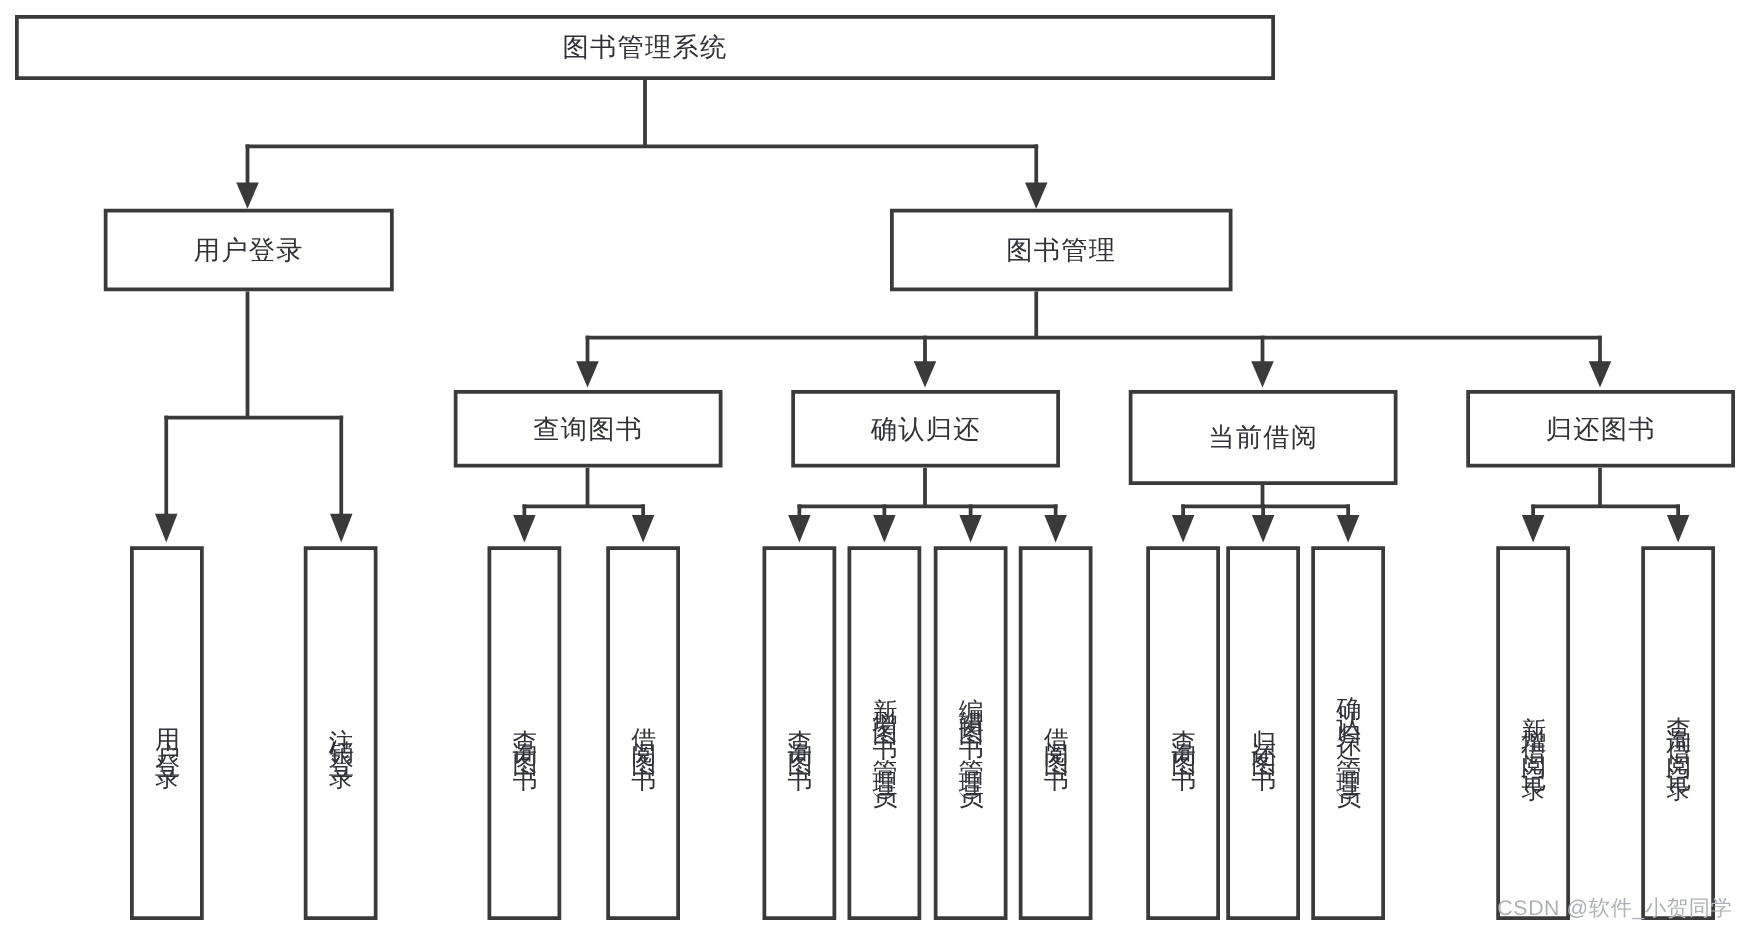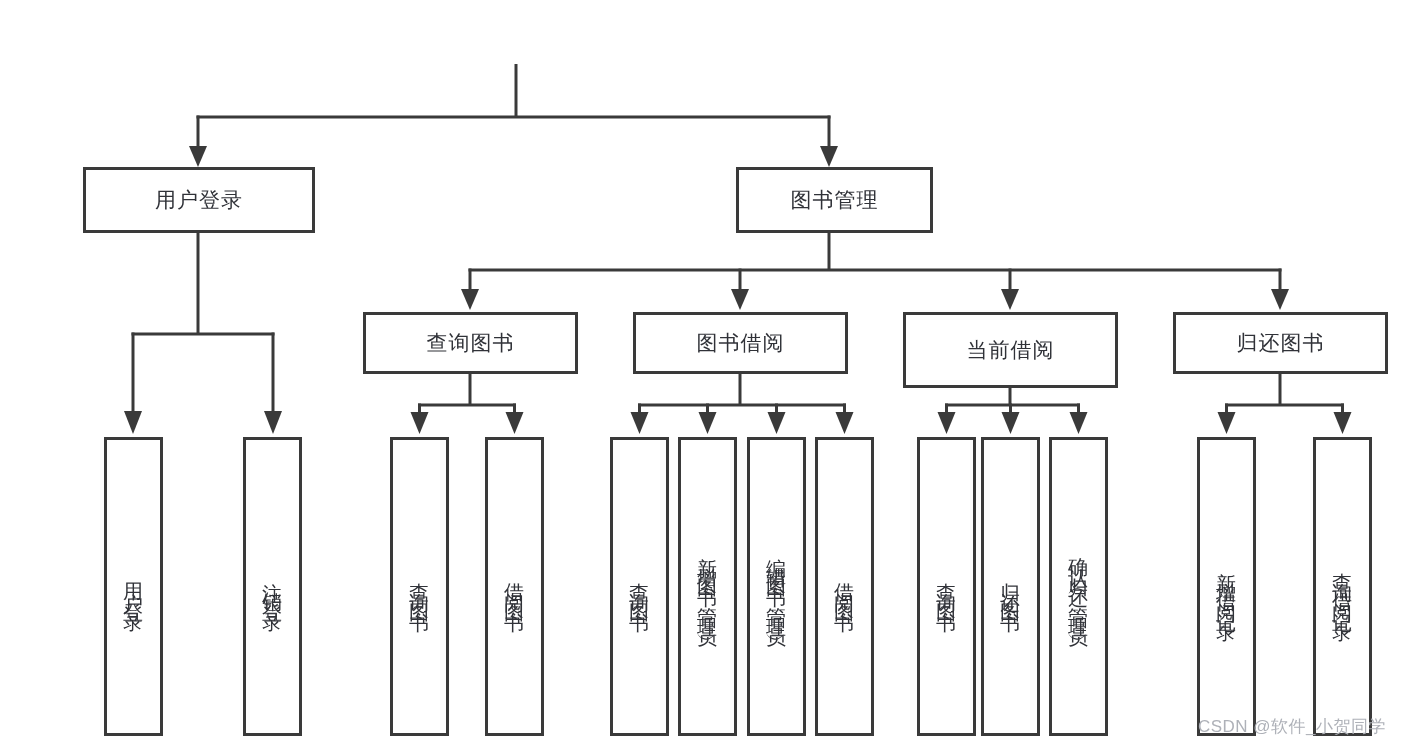--- a/index.html
+++ b/index.html
@@ -127,33 +127,36 @@
       <polygon points="767.5,412 785.5,412 776.5,434"></polygon>
       <polygon points="835.5,412 853.5,412 844.5,434"></polygon>
       <polygon points="937.5,412 955.5,412 946.5,434"></polygon>
       <polygon points="1001.5,412 1019.5,412 1010.5,434"></polygon>
       <polygon points="1069.5,412 1087.5,412 1078.5,434"></polygon>
       <polygon points="1217.5,412 1235.5,412 1226.5,434"></polygon>
       <polygon points="1333.5,412 1351.5,412 1342.5,434"></polygon>
     </g>
   </svg>
 
+  <div class="box" style="left:12px; top:12px; width:1008px; height:52px">
+    <span class="hlabel">图书管理系统</span>
+  </div>
 
   <div class="box" style="left:83px; top:167px; width:232px; height:66px">
     <span class="hlabel">用户登录</span>
   </div>
-  <div class="box" style="left:736px; top:167px; width:197px; height:66px">
+  <div class="box" style="left:712px; top:167px; width:274px; height:66px">
     <span class="hlabel">图书管理</span>
   </div>
 
   <div class="box" style="left:363px; top:312px; width:215px; height:62px">
     <span class="hlabel">查询图书</span>
   </div>
   <div class="box" style="left:633px; top:312px; width:215px; height:62px">
-    <span class="hlabel">图书借阅</span>
+    <span class="hlabel">确认归还</span>
   </div>
   <div class="box" style="left:903px; top:312px; width:215px; height:76px">
     <span class="hlabel">当前借阅</span>
   </div>
   <div class="box" style="left:1173px; top:312px; width:215px; height:62px">
     <span class="hlabel">归还图书</span>
   </div>
 
   <div class="box vbox" style="left:104px">
     <span class="vlabel">用户登录</span>

